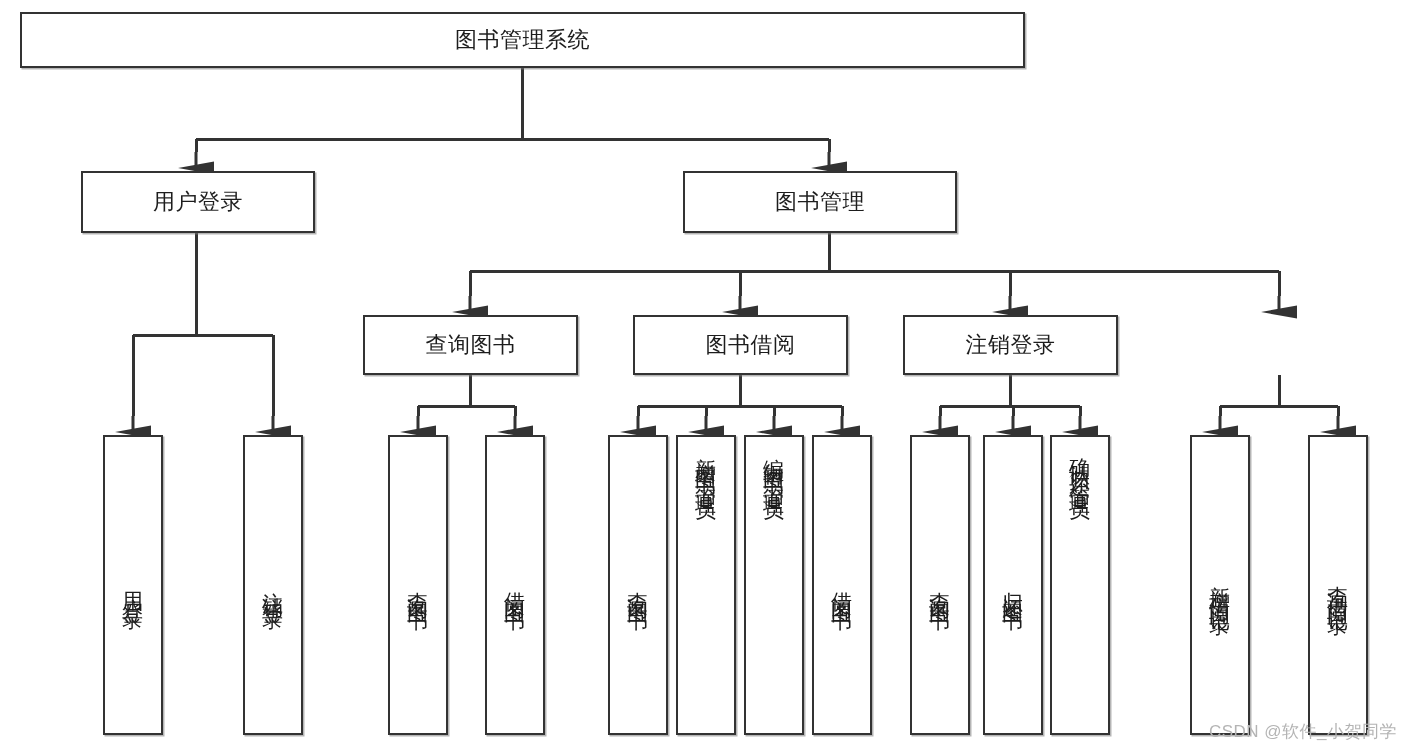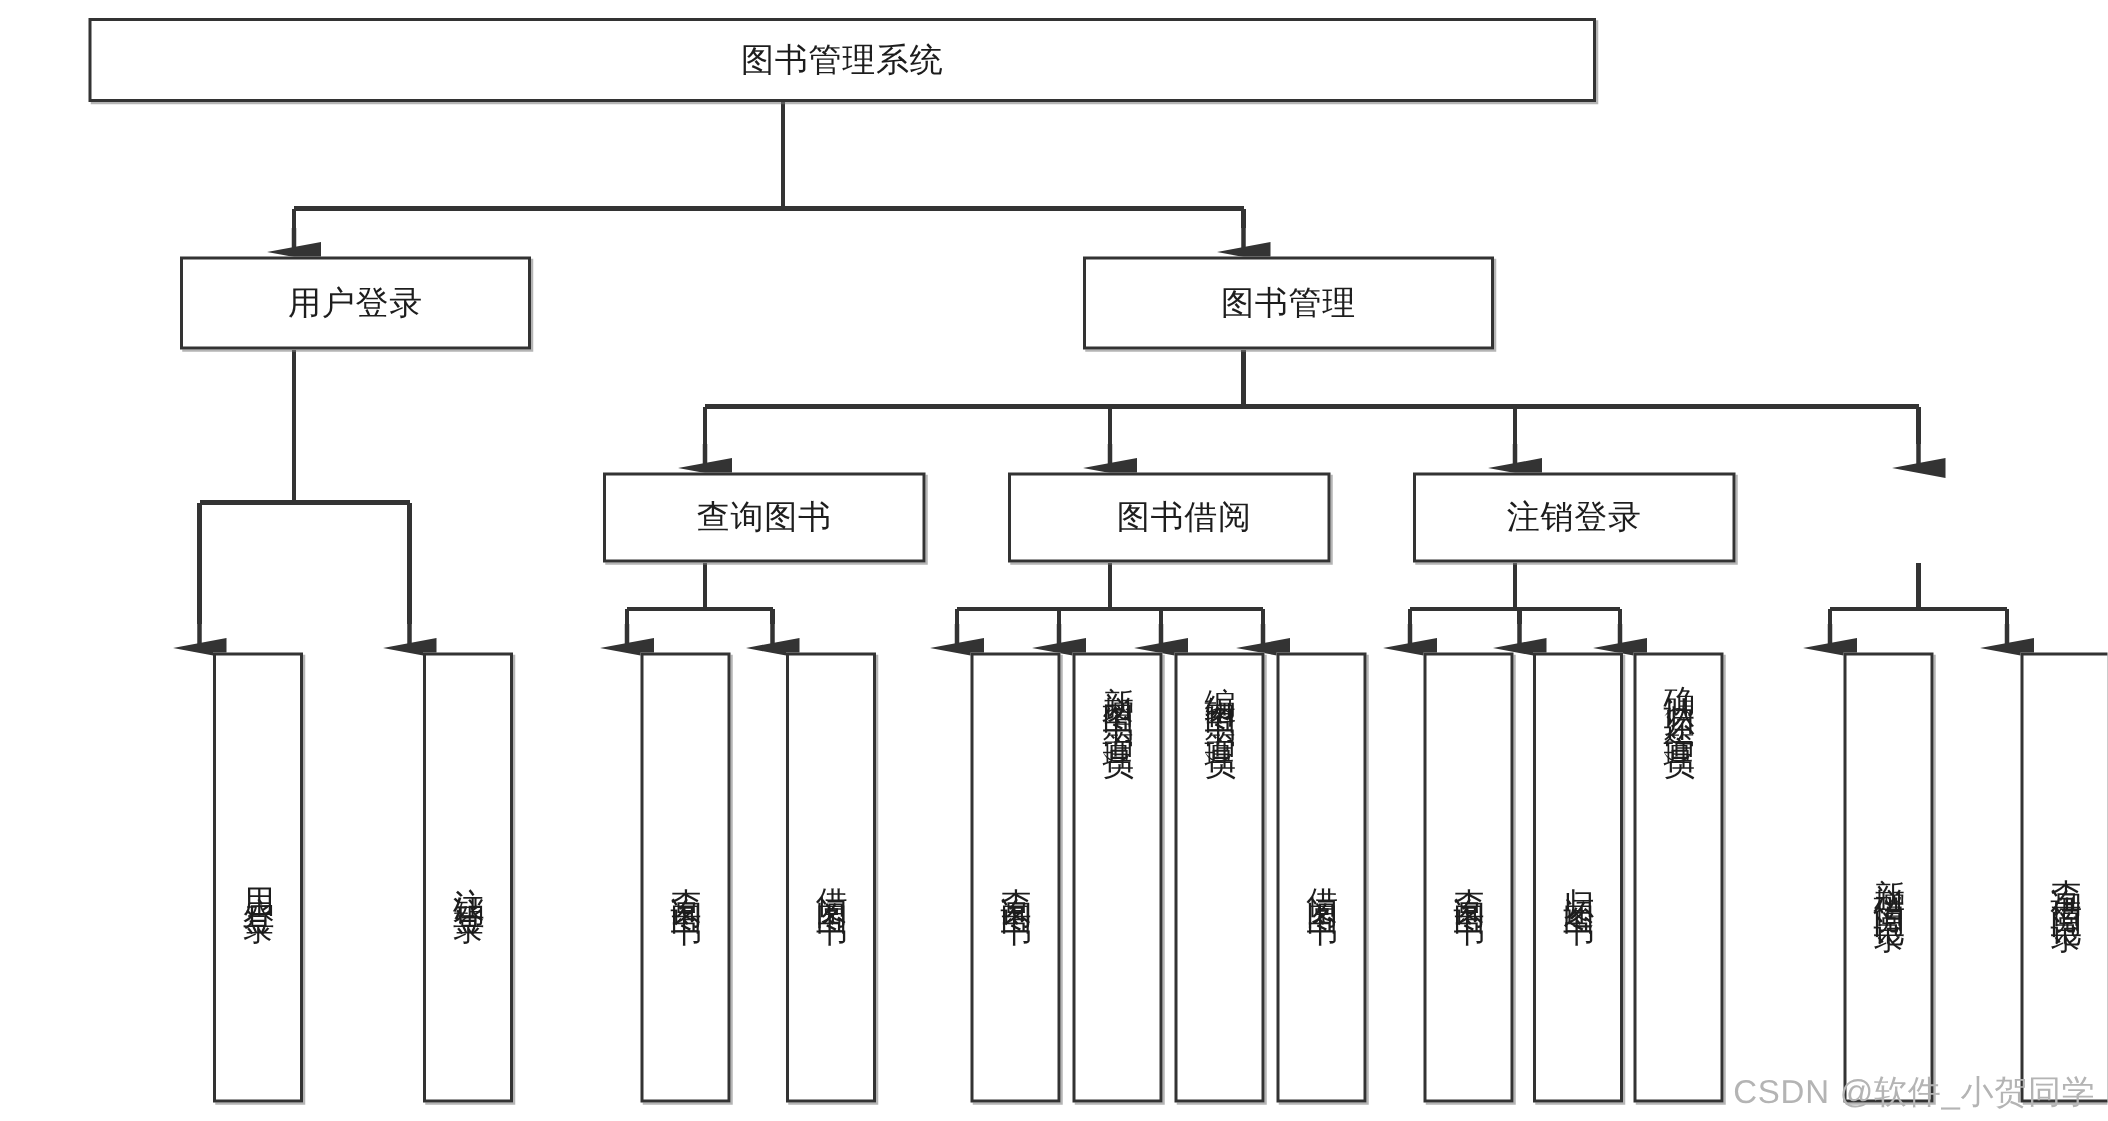--- a/index.html
+++ b/index.html
@@ -30,21 +30,20 @@
   .node {
     position: absolute;
     box-sizing: border-box;
     background: #ffffff;
     border: 2px solid #333333;
     box-shadow: 1.5px 1.5px 0 rgba(120,120,120,0.55);
     display: flex;
     align-items: center;
     justify-content: center;
     color: #1d1d1d;
-    margin-left: 39px;
   }
   .node.horiz {
     font-size: 22px;
     letter-spacing: 0.5px;
   }
   .node.vert {
     font-size: 21px;
     padding-top: 4px;
   }
   .node.vert .vtext {
@@ -58,21 +57,21 @@
   .node.vert.align-top {
     align-items: flex-start;
   }
   .node.vert.align-center {
     align-items: center;
   }
   #watermark {
     position: absolute;
     right: 8px;
     bottom: 4px;
-    font-size: 22px;
+    font-size: 17px;
     color: #b4b4b4;
     white-space: nowrap;
     letter-spacing: 0.5px;
   }
 </style>
 </head>
 <body>
 
 <div id="diagram-root">
 

